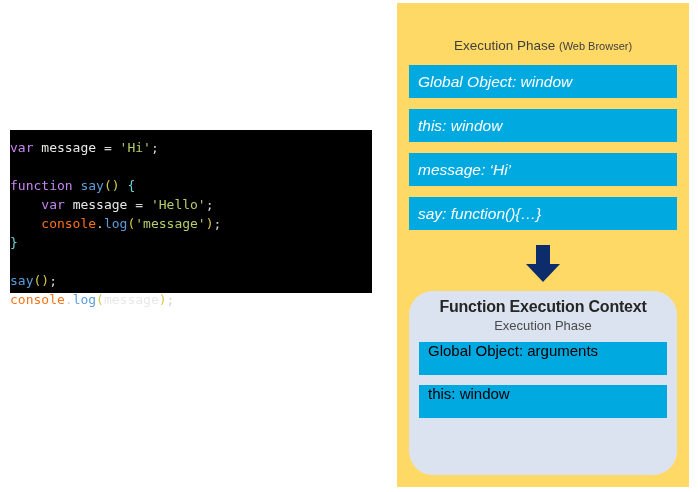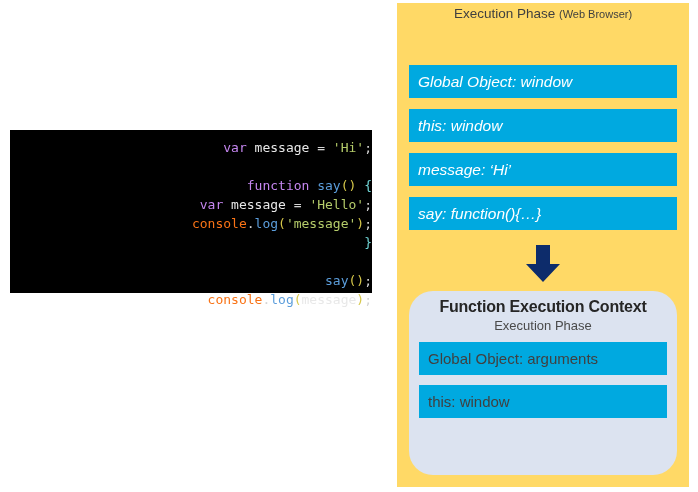--- a/index.html
+++ b/index.html
@@ -19,24 +19,23 @@
   #code-block {
     position: absolute;
     left: 10px;
     top: 130px;
     width: 362px;
     height: 163px;
     background: #000000;
     font-family: "DejaVu Sans Mono", "Liberation Mono", monospace;
     font-size: 13px;
     line-height: 19px;
-    padding: 8px 0 0 16px;
+    padding: 8px 0 0 0;
     box-sizing: border-box;
     white-space: pre;
-    text-align: right;
   }
   #code-block .ln { display: block; height: 19px; }
   .tok-kw   { color: #c586f0; }
   .tok-var  { color: #e8e8e8; }
   .tok-op   { color: #d4d4d4; }
   .tok-str  { color: #b5cc6a; }
   .tok-fn   { color: #5b9ddb; }
   .tok-paren{ color: #d7c84a; }
   .tok-obj  { color: #f97316; }
   .tok-prop { color: #5b9ddb; }
@@ -59,20 +58,21 @@
     font-weight: bold;
     color: #262626;
     padding-top: 8px;
     letter-spacing: -0.2px;
   }
   #gec-subtitle {
     text-align: center;
     color: #3f3f3f;
     padding-top: 3px;
     font-size: 13.5px;
+    margin-top: 32px;
   }
   #gec-subtitle .paren {
     font-size: 11px;
   }
 
   .bar {
     position: absolute;
     left: 12px;
     width: 268px;
     height: 33px;
@@ -123,24 +123,23 @@
     color: #4a4a4a;
     padding-top: 2px;
     font-size: 13px;
   }
   .fbar {
     position: absolute;
     left: 10px;
     width: 248px;
     height: 33px;
     background: #00a9e0;
-    color: #404040;
+    color: #000000;
     font-size: 15px;
     display: flex;
-    align-items: center;
     padding-left: 9px;
     box-sizing: border-box;
   }
   #fbar-global-object { top: 51px; }
   #fbar-this          { top: 94px; }
   #fbar-message       { top: 137px; }
 </style>
 </head>
 <body>
 

